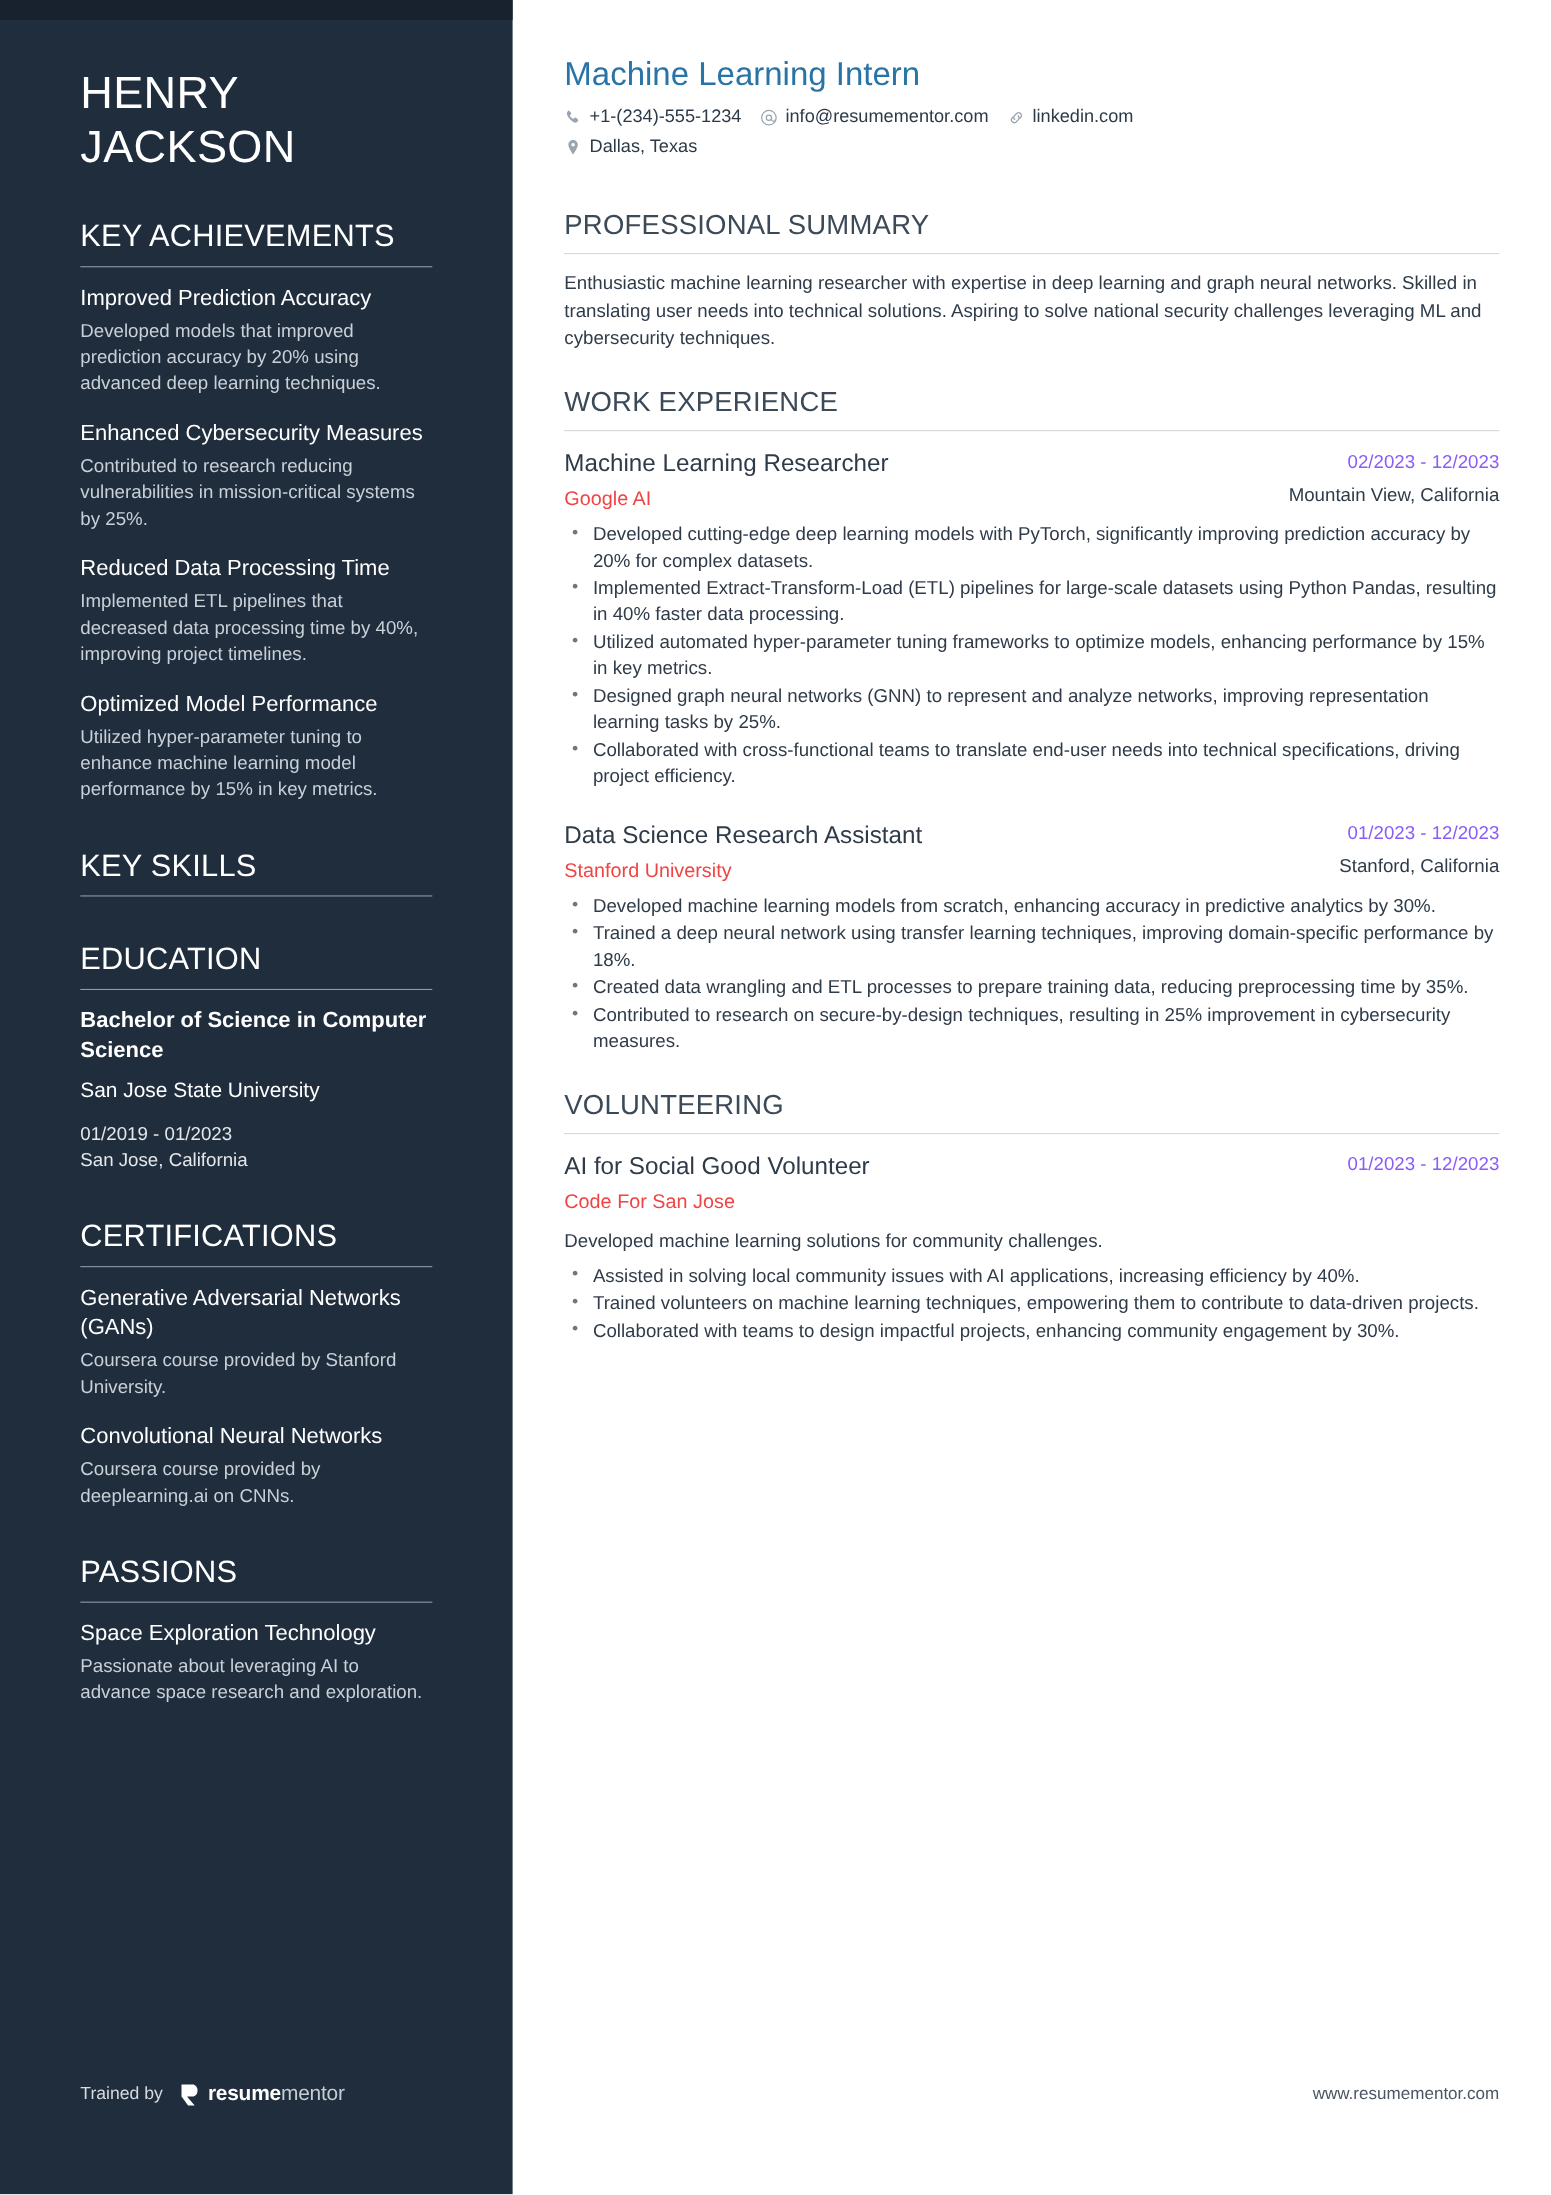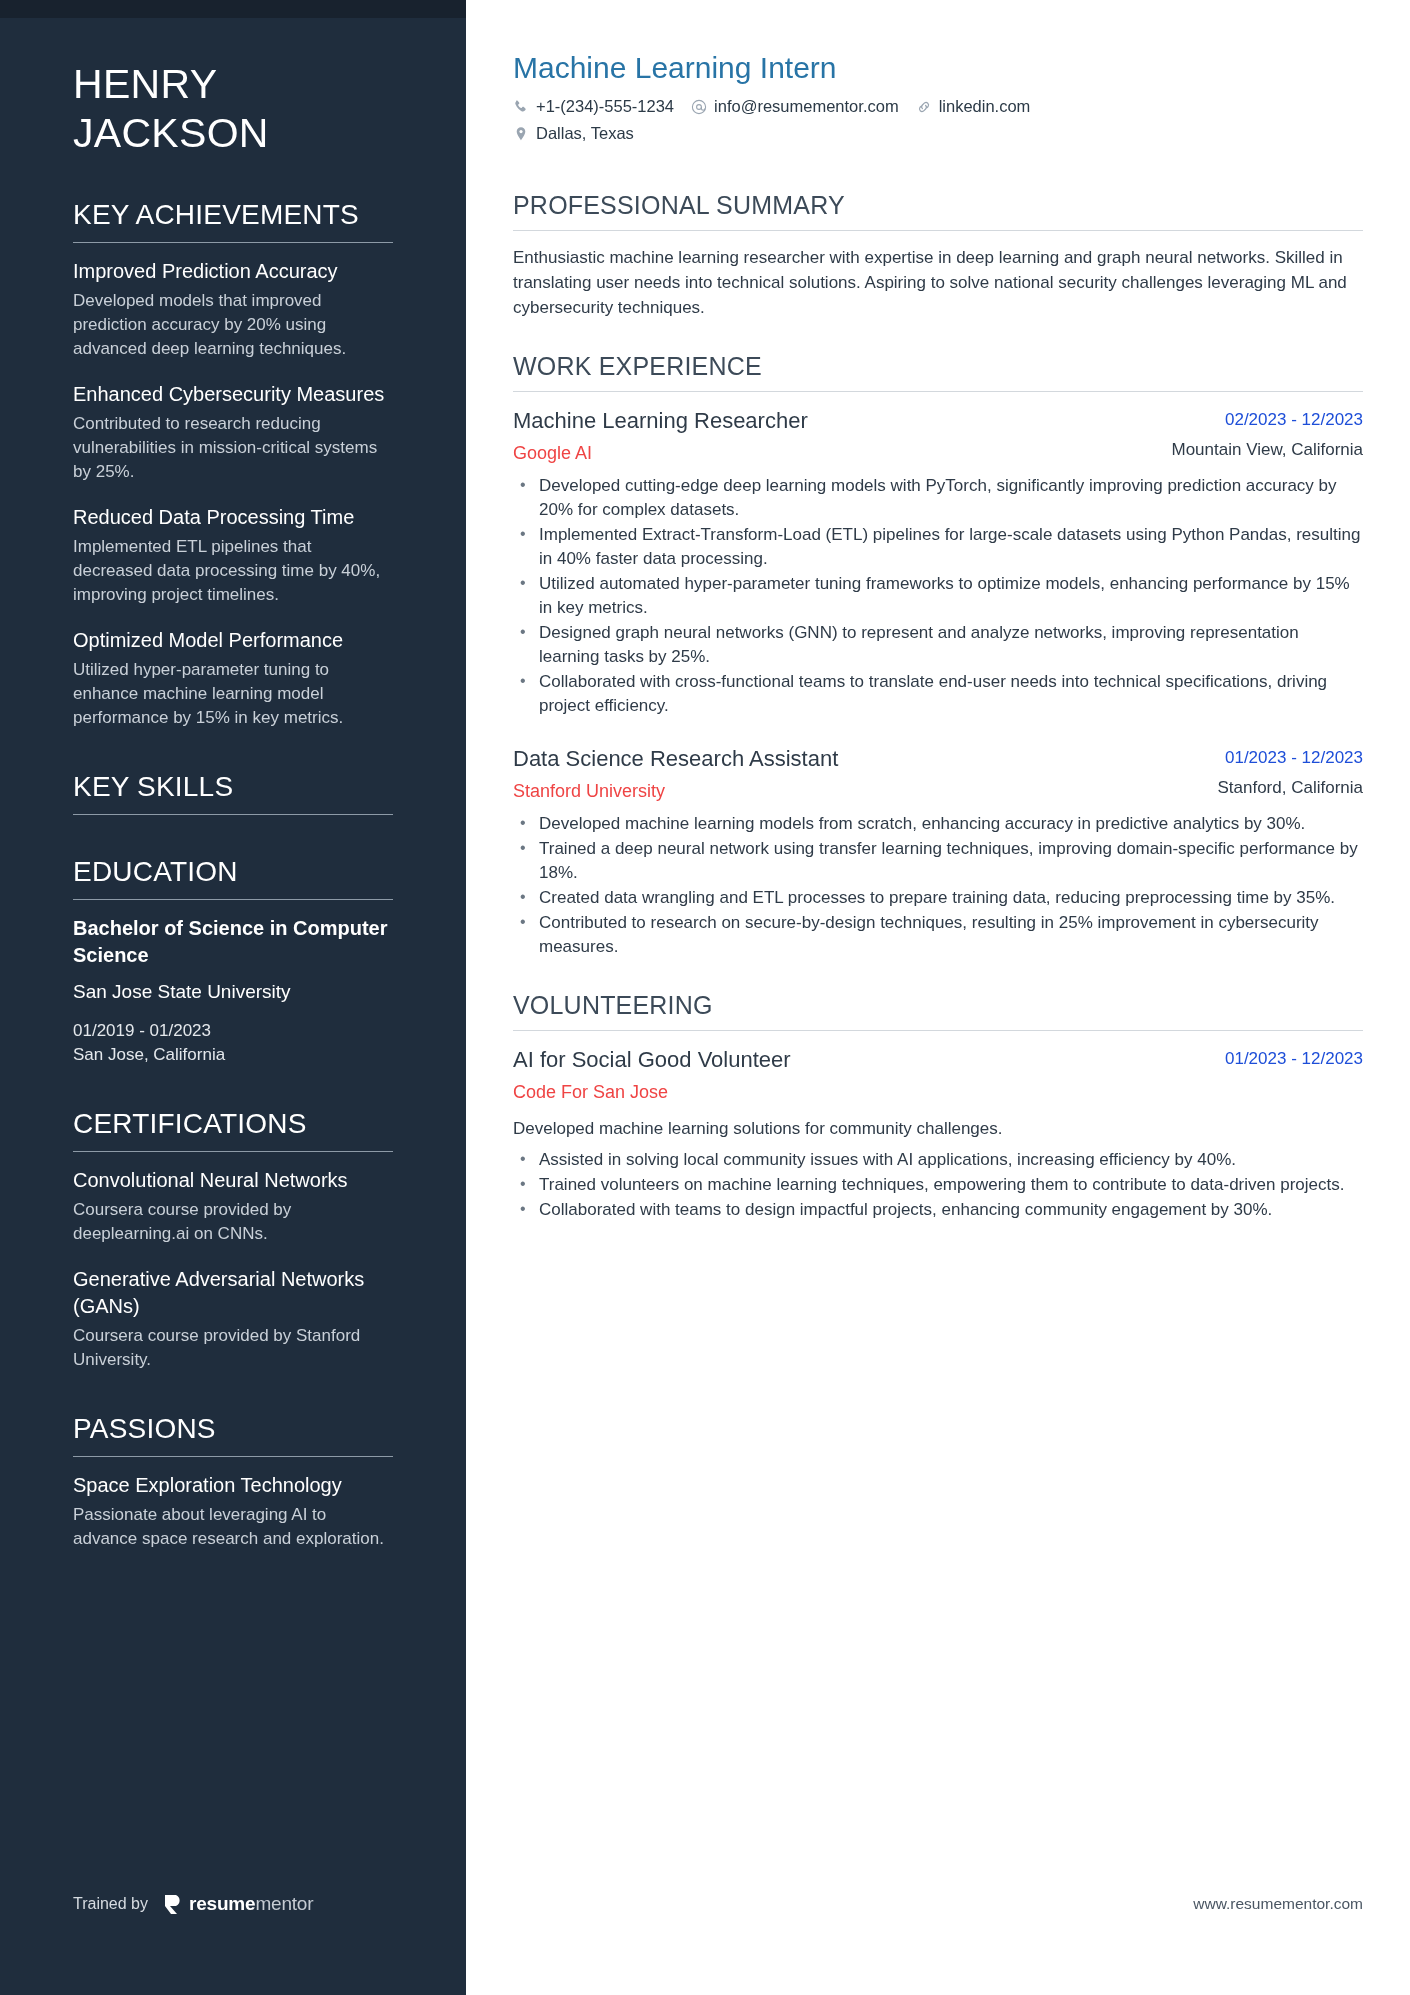--- a/index.html
+++ b/index.html
@@ -201,21 +201,21 @@
   }
   .entry-org {
     font-size: 18px;
     line-height: 28px;
     color: #ef4444;
     margin-top: 3px;
   }
   .entry-dates {
     font-size: 17px;
     line-height: 28px;
-    color: #1d4ed8;
+    color: #8b5cf6;
   }
   .entry-loc {
     font-size: 17px;
     line-height: 23px;
     color: #2f3b48;
     margin-top: 4px;
   }
   ul.bullets {
     list-style: none;
     margin-top: 7px;
@@ -296,26 +296,26 @@
       <div class="item-title bold">Bachelor of Science in Computer Science</div>
       <div class="edu-school">San Jose State University</div>
       <div class="meta-line">01/2019 - 01/2023</div>
       <div class="meta-line">San Jose, California</div>
     </section>
 
     <section class="side-section">
       <h2 class="side-h">CERTIFICATIONS</h2>
       <div class="side-rule"></div>
       <div class="item">
+        <div class="item-title">Generative Adversarial Networks (GANs)</div>
+        <div class="item-desc">Coursera course provided by Stanford University.</div>
+      </div>
+      <div class="item">
         <div class="item-title">Convolutional Neural Networks</div>
         <div class="item-desc">Coursera course provided by deeplearning.ai on CNNs.</div>
-      </div>
-      <div class="item">
-        <div class="item-title">Generative Adversarial Networks (GANs)</div>
-        <div class="item-desc">Coursera course provided by Stanford University.</div>
       </div>
     </section>
 
     <section class="side-section">
       <h2 class="side-h">PASSIONS</h2>
       <div class="side-rule"></div>
       <div class="item">
         <div class="item-title">Space Exploration Technology</div>
         <div class="item-desc">Passionate about leveraging AI to advance space research and exploration.</div>
       </div>

